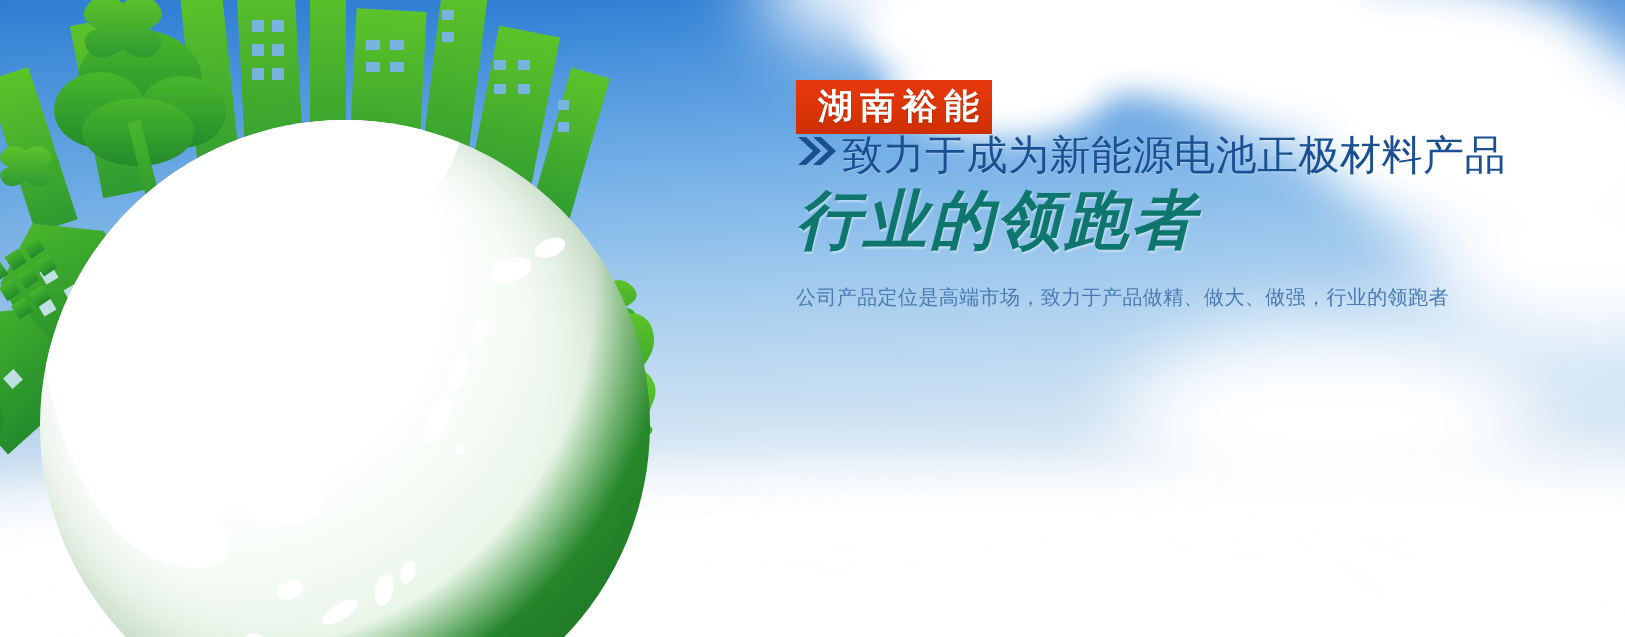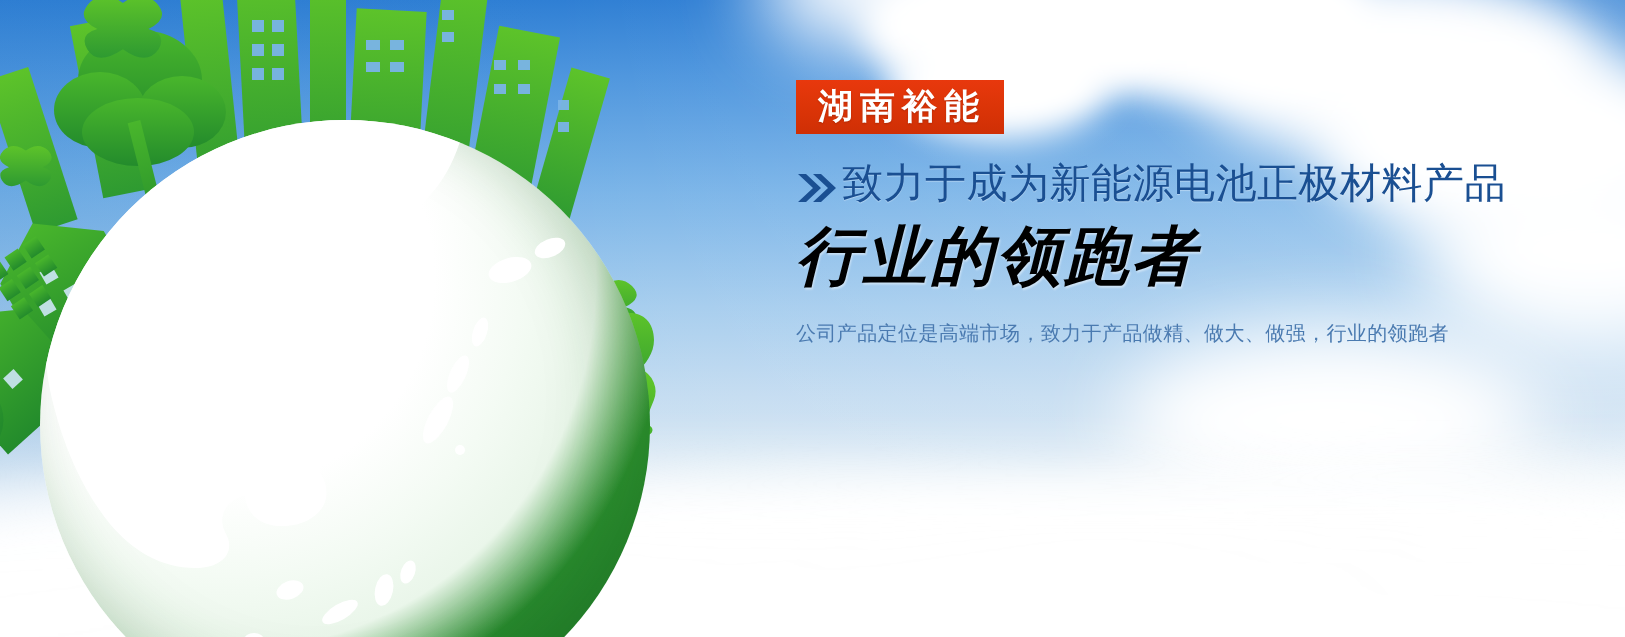--- a/index.html
+++ b/index.html
@@ -112,53 +112,52 @@
 
   
   .content {
     position: absolute;
     left: 796px;
     top: 80px;
     width: 790px;
   }
   .badge {
     display: inline-block;
-    padding: 6px 18px 9px 22px;
+    padding: 6px 6px 9px 22px;
     background: linear-gradient(to bottom, #e8380d 0%, #dd3508 45%, #cf2f05 100%);
     color: #ffffff;
     font-size: 35px;
     font-weight: 700;
     letter-spacing: 7px;
     line-height: 1.12;
     text-shadow: 0 1px 2px rgba(0,0,0,0.18);
   }
   .headline-row {
     display: flex;
-    align-items: flex-end;
-    margin-top: 28px;
+    align-items: flex-start;
   }
   .chev {
     flex: none;
     width: 40px;
     height: 34px;
     margin-right: 6px;
     display: block;
   }
   .headline {
     color: #1a4f92;
     font-size: 41px;
     font-weight: 400;
     letter-spacing: 0.5px;
     line-height: 1.05;
     white-space: nowrap;
     text-shadow: 0 1px 1px rgba(255,255,255,0.35);
   }
   .bigline {
-    margin-top: 18px;
-    color: #000000;
+    margin-top: 10px;
+    color: #0f766e;
     font-size: 64px;
     font-weight: 700;
     font-style: italic;
     letter-spacing: 3px;
     line-height: 1.06;
     white-space: nowrap;
     text-shadow: 1px 2px 2px rgba(255,255,255,0.45);
   }
   .body-text {
     margin-top: 22px;

